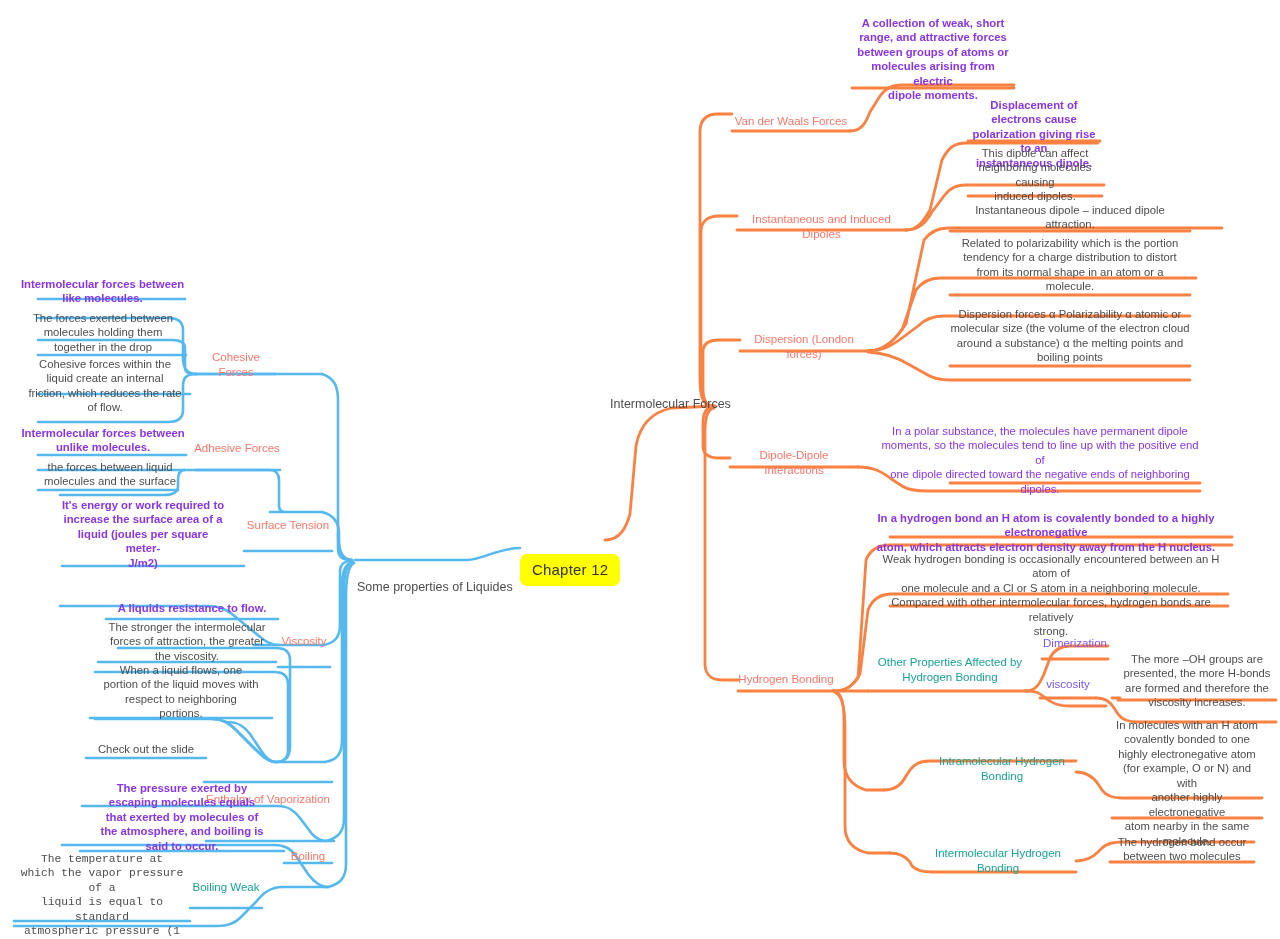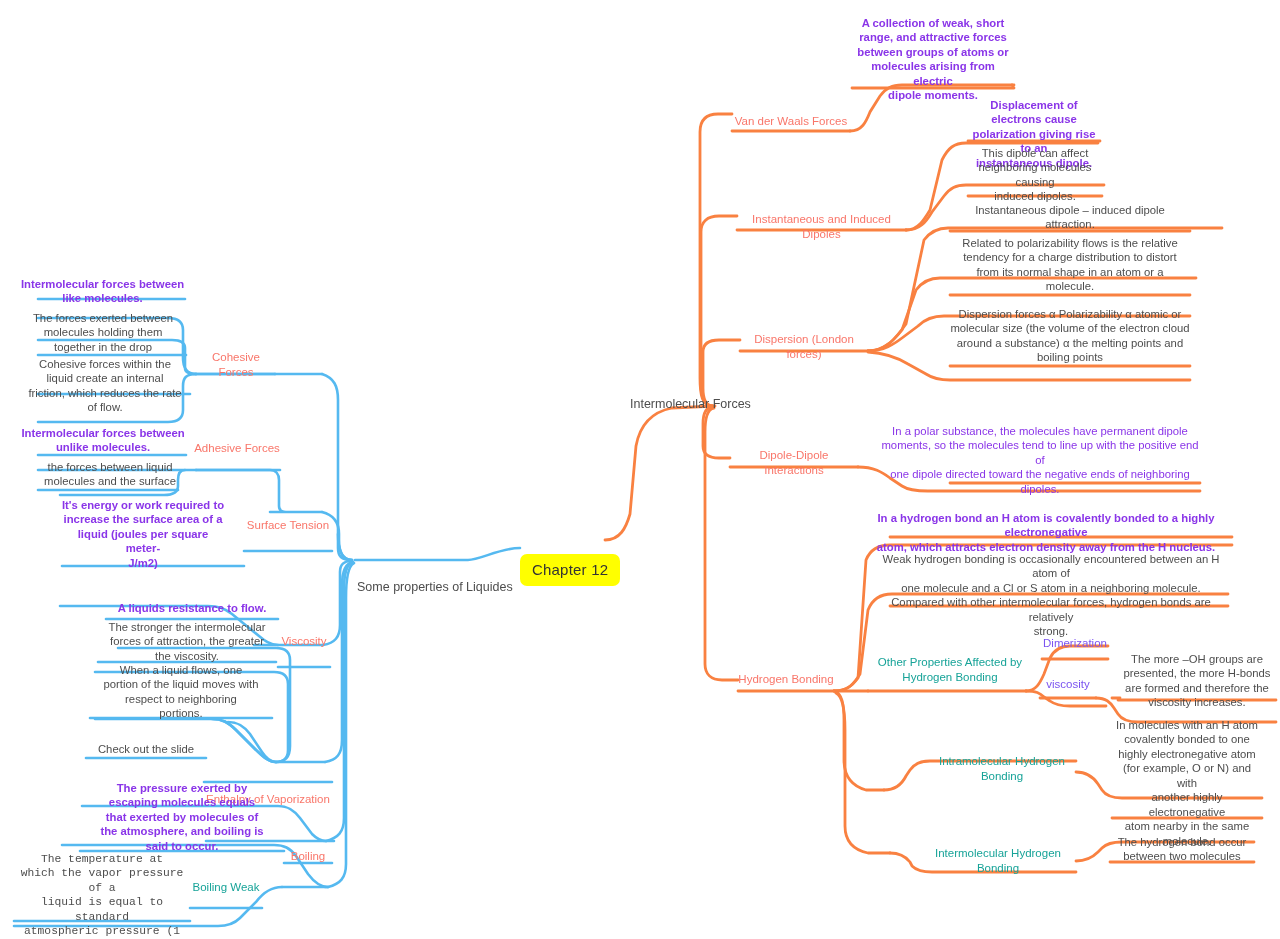--- a/index.html
+++ b/index.html
@@ -180,21 +180,21 @@
   </svg>
 
   <div class="node t-root" style="left:520px;top:534px;">
     <span class="txt">Chapter 12</span>
   </div>
 
   <div class="node" style="left:357px;top:579px;">
     <span class="txt t-main">Some properties of Liquides</span>
   </div>
 
-  <div class="node" style="left:610px;top:396px;margin-left:20px;">
+  <div class="node" style="left:610px;top:396px;">
     <span class="txt t-main">Intermolecular Forces</span>
   </div>
 
   <div class="node" style="left:196px;top:350px;width:80px;">
     <span class="txt t-branch-orange">Cohesive Forces</span>
   </div>
   <div class="node" style="left:20px;top:277px;width:165px;">
     <span class="txt t-leaf-purple">Intermolecular forces between
 like molecules.</span>
   </div>
@@ -305,21 +305,21 @@
   </div>
 
   <div class="node" style="left:740px;top:332px;width:128px;">
     <span class="txt t-branch-orange">Dispersion (London forces)</span>
   </div>
   <div class="node" style="left:950px;top:203px;width:240px;">
     <span class="txt t-leaf-gray">Instantaneous dipole – induced dipole
 attraction.</span>
   </div>
   <div class="node" style="left:950px;top:236px;width:240px;">
-    <span class="txt t-leaf-gray">Related to polarizability flows is the relative
+    <span class="txt t-leaf-gray">Related to polarizability which is the portion
 tendency for a charge distribution to distort
 from its normal shape in an atom or a
 molecule.</span>
   </div>
   <div class="node" style="left:946px;top:307px;width:248px;">
     <span class="txt t-leaf-gray">Dispersion forces α Polarizability α atomic or
 molecular size (the volume of the electron cloud
 around a substance) α the melting points and
 boiling points</span>
   </div>

